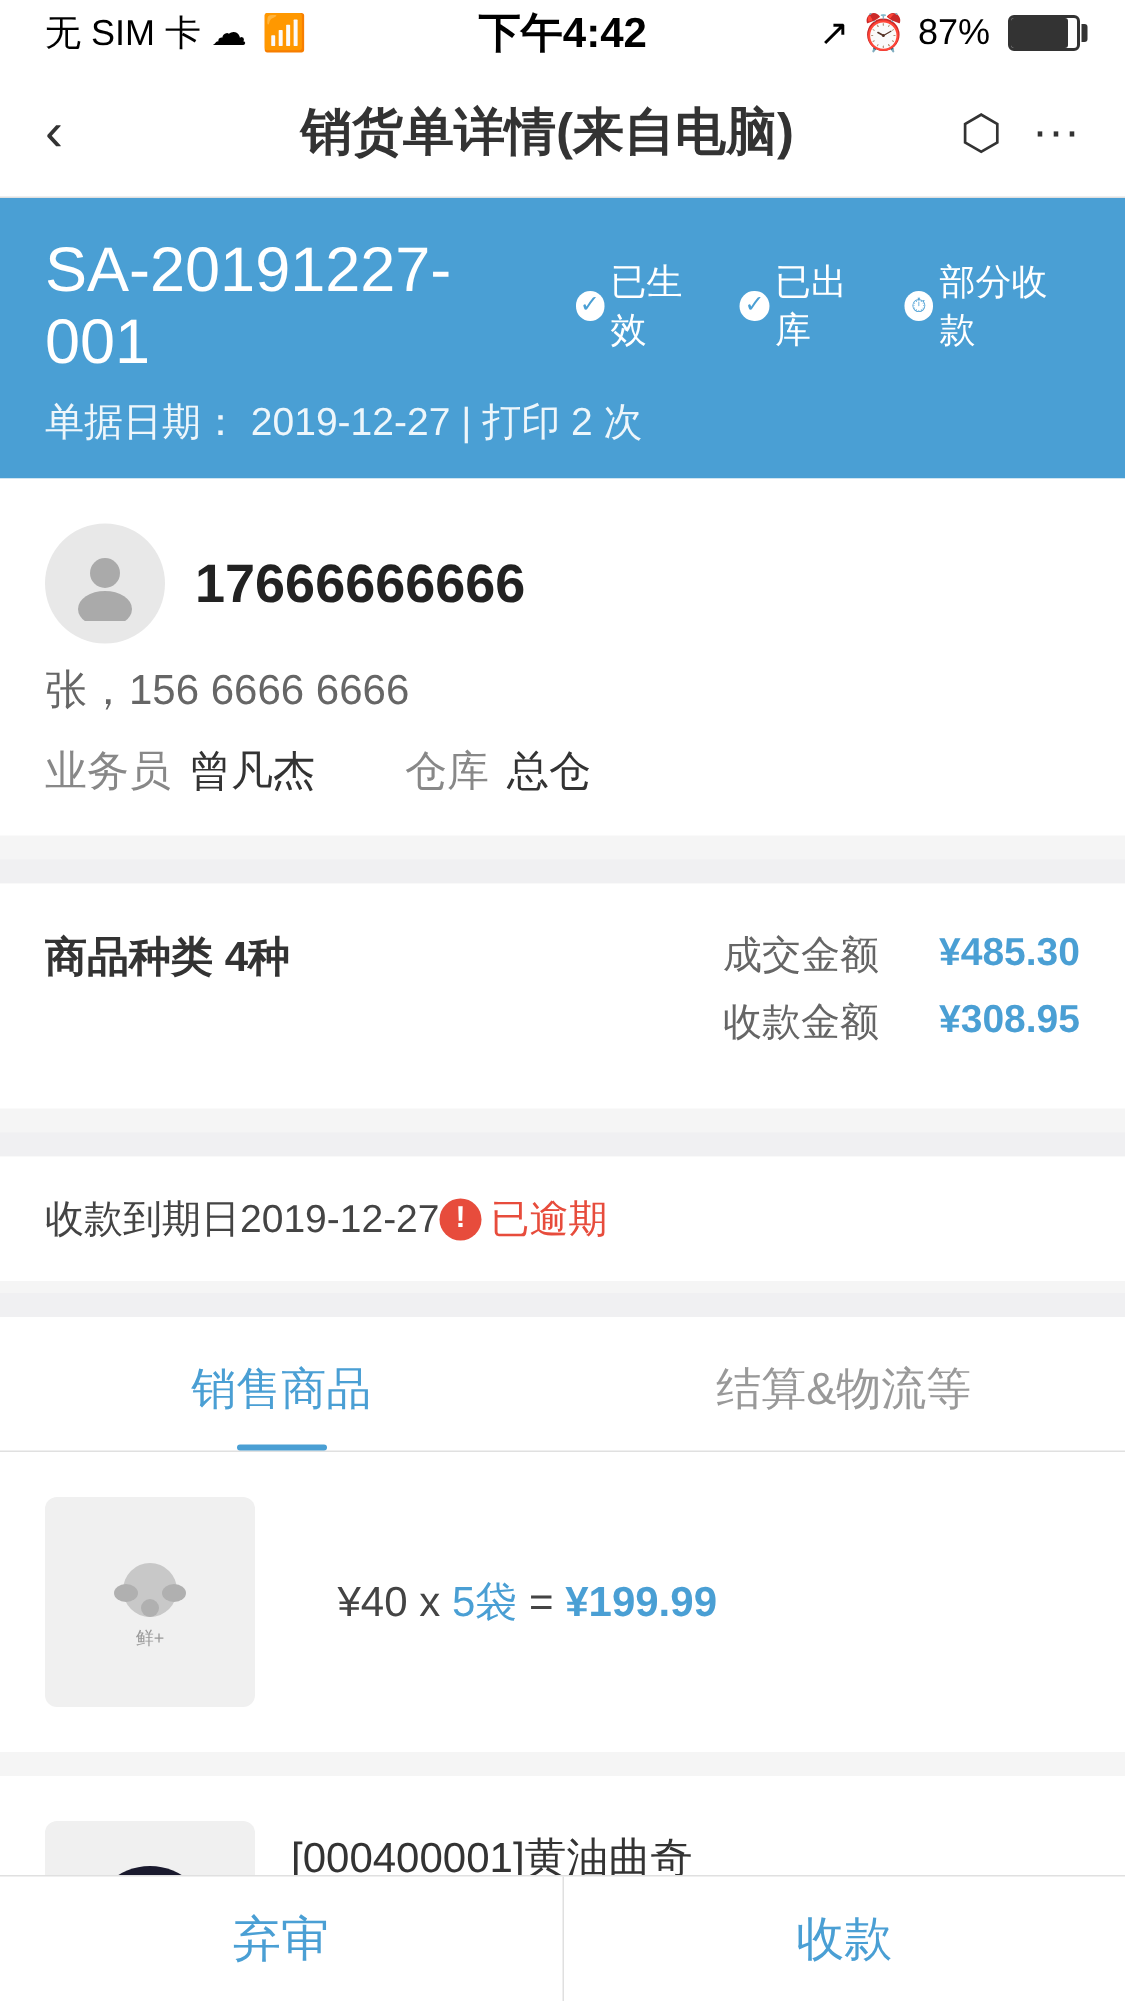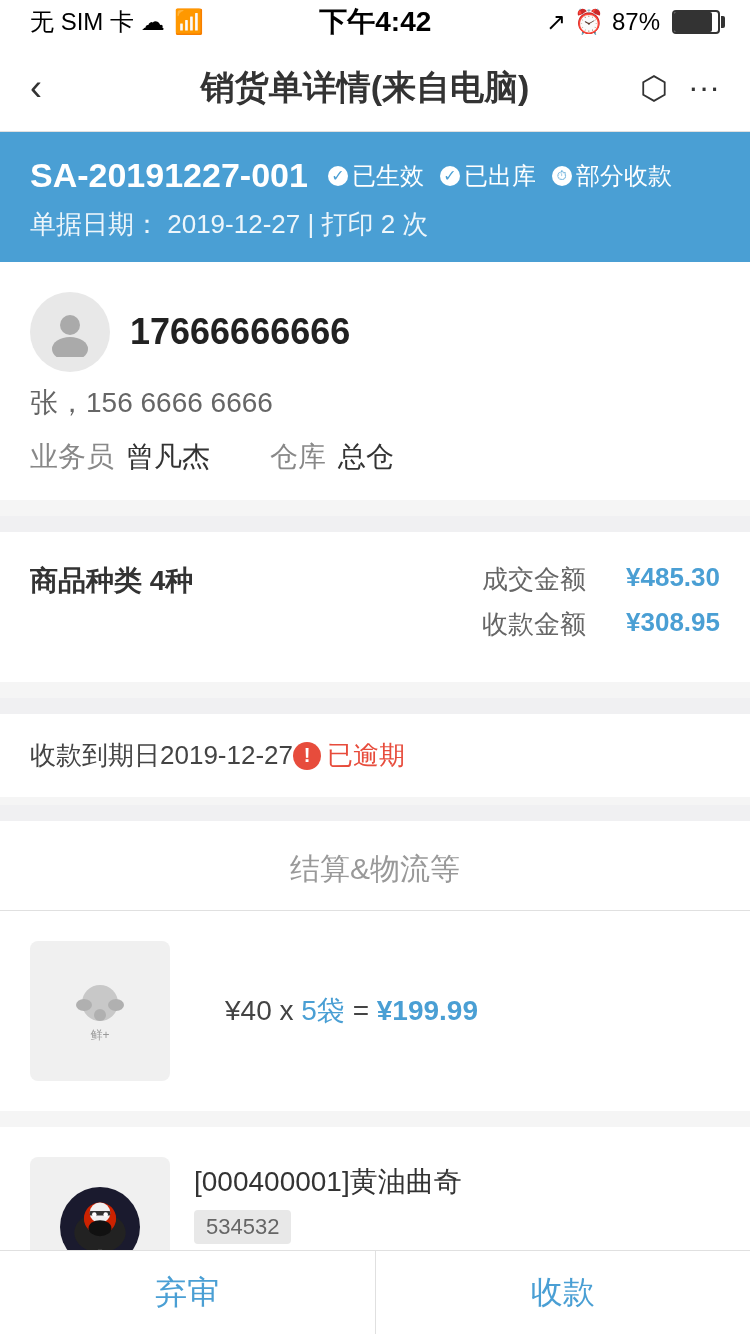--- a/index.html
+++ b/index.html
@@ -91,22 +91,22 @@
       background: #4a9fd4;
       padding: 24px 30px 20px;
     }
     .banner-row1 {
       display: flex;
       align-items: center;
       gap: 20px;
       margin-bottom: 12px;
     }
     .order-id {
-      font-size: 34px;
-      font-weight: 700;
+      font-size: 42px;
+      font-weight: 400;
       color: #fff;
     }
     .status-tags {
       display: flex;
       gap: 16px;
       align-items: center;
     }
     .status-tag {
       font-size: 24px;
       color: #fff;
@@ -440,20 +440,23 @@
   <span class="overdue-tag">
     <span class="overdue-icon">!</span>
     <span>已逾期</span>
   </span>
 </div>
 
 <div class="separator"></div>
 
 <div class="tabs-section">
   <div class="tabs">
+    <div class="tab active">
+      <span>销售商品</span>
+    </div>
     <div class="tab">
       <span>结算&amp;物流等</span>
     </div>
   </div>
 </div>
 
 <div class="product-list">
 
   <div class="product-item">
     <div class="product-img">

